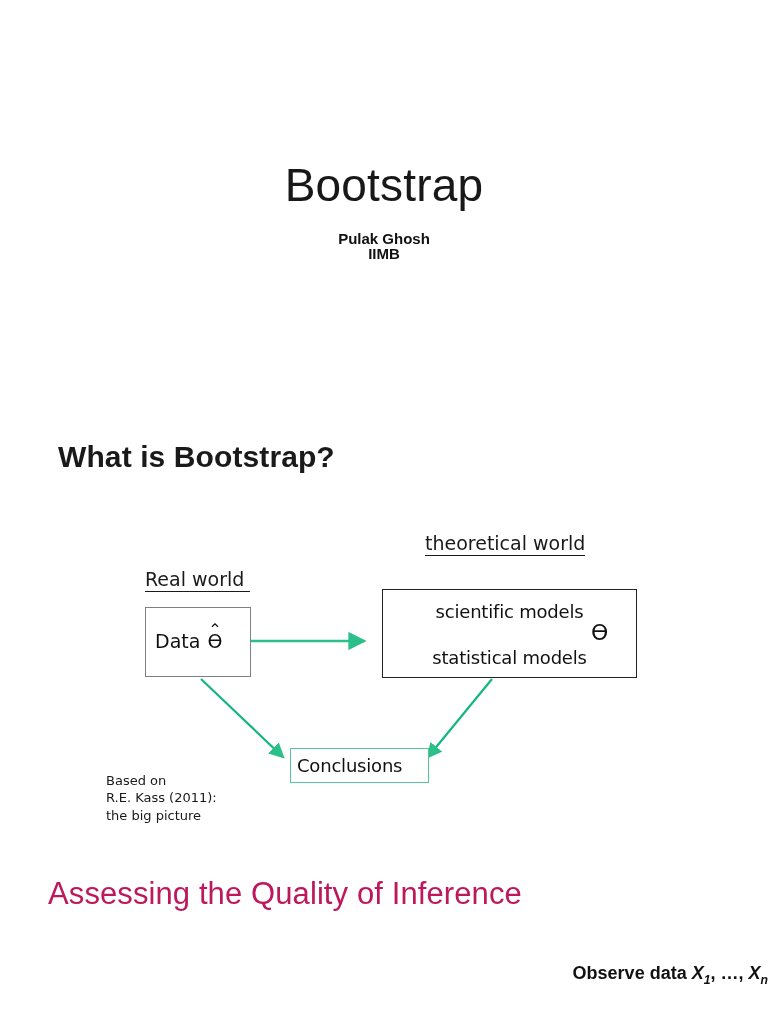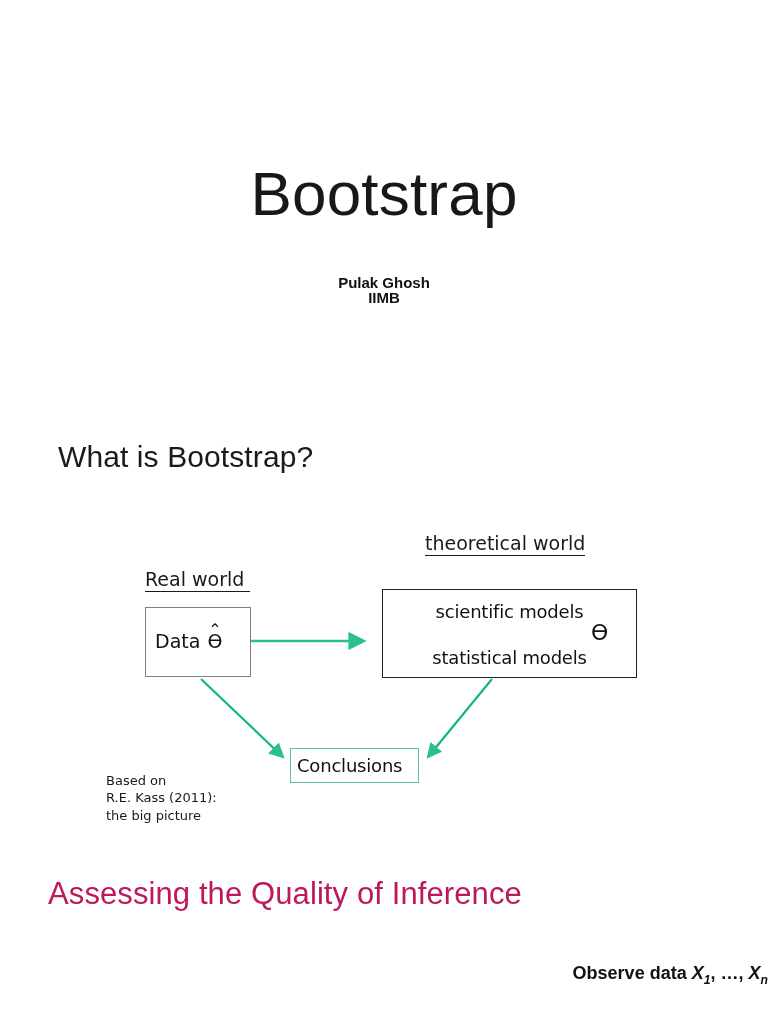--- a/index.html
+++ b/index.html
@@ -17,46 +17,45 @@
     -webkit-font-smoothing: antialiased;
   }
 
   
   .slide-title {
     position: absolute;
     left: 0;
     top: 160px;
     width: 768px;
     text-align: center;
-    font-size: 62px;
+    font-size: 46px;
     font-weight: 400;
     letter-spacing: 0.2px;
     color: #181818;
     line-height: 1.1;
   }
   .slide-subtitle {
     position: absolute;
     left: 0;
     width: 768px;
     text-align: center;
     font-size: 15px;
     font-weight: bold;
     color: #111111;
-    margin-top: 44px;
   }
   .slide-subtitle.line1 { top: 230px; }
   .slide-subtitle.line2 { top: 245px; }
 
   
   .heading-2 {
     position: absolute;
     left: 58px;
     top: 440px;
     font-size: 30px;
-    font-weight: 400;
+    font-weight: 700;
     color: #1a1a1a;
     letter-spacing: 0.1px;
   }
 
   
   .diagram {
     position: absolute;
     left: 0;
     top: 0;
     width: 768px;
@@ -140,21 +139,21 @@
     left: 591px;
     top: 620px;
     font-size: 22px;
     font-family: "DejaVu Sans", sans-serif;
     color: #111;
   }
 
   .box-conclusions {
     left: 290px;
     top: 748px;
-    width: 129px;
+    width: 139px;
     height: 35px;
     border: 1.5px solid #55c79a;
   }
   .box-conclusions .box-text {
     position: absolute;
     left: 6px;
     top: 6px;
     font-size: 18px;
     font-family: "DejaVu Sans", sans-serif;
     color: #111;

